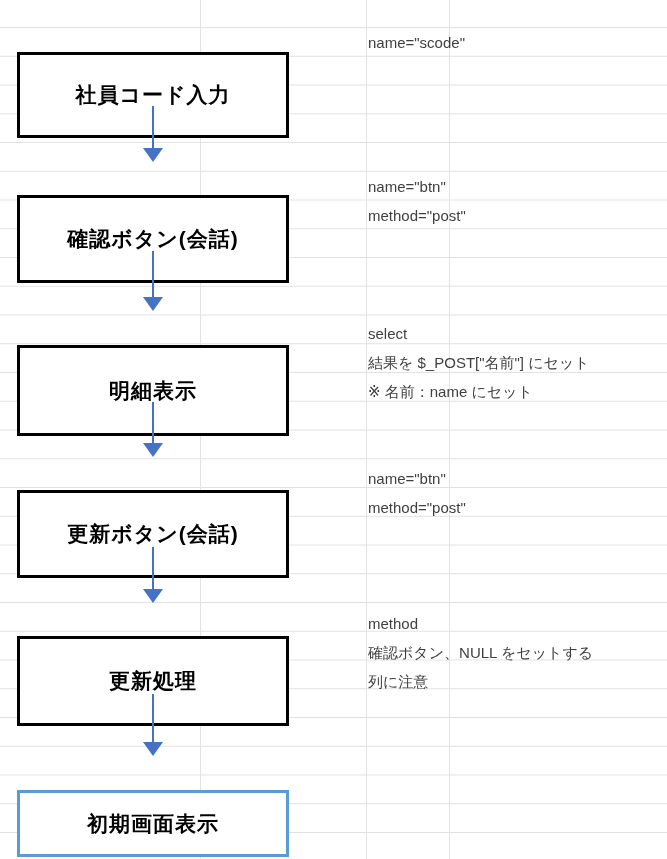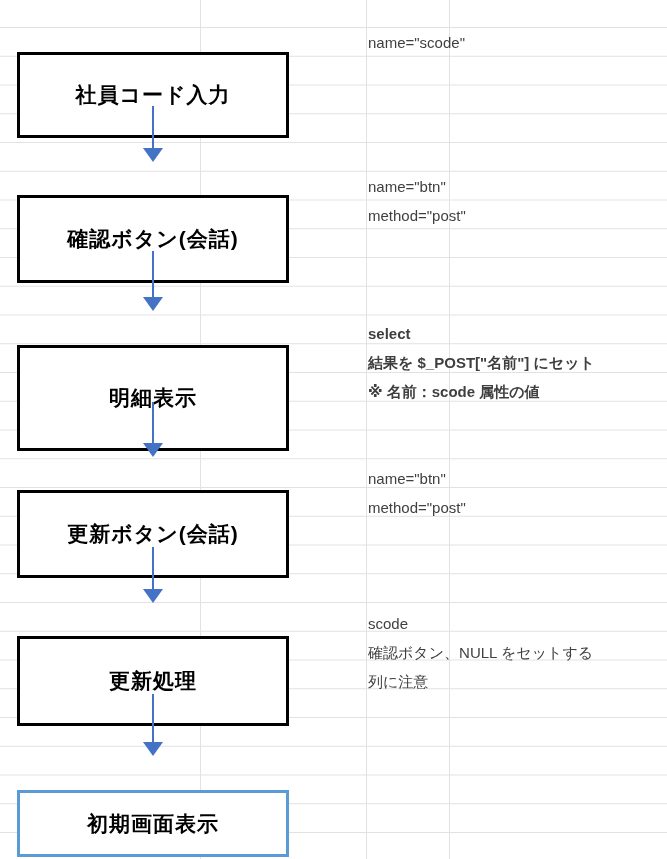--- a/index.html
+++ b/index.html
@@ -82,21 +82,21 @@
 <div class="canvas">
 
   <div class="flow-box" style="top:20px;  height:86px;">
     <span>社員コード入力</span>
   </div>
 
   <div class="flow-box" style="top:163px; height:88px;">
     <span>確認ボタン(会話)</span>
   </div>
 
-  <div class="flow-box" style="top:313px; height:106px;">
+  <div class="flow-box" style="top:313px; height:91px;">
     <span>明細表示</span>
   </div>
 
   <div class="flow-box" style="top:458px; height:88px;">
     <span>更新ボタン(会話)</span>
   </div>
 
   <div class="flow-box" style="top:604px; height:90px;text-align:right;">
     <span>更新処理</span>
   </div>
@@ -128,30 +128,30 @@
 
   <div class="note-group" style="top:28px;">
     <div class="note-line">name="scode"</div>
   </div>
 
   <div class="note-group" style="top:172px;">
     <div class="note-line">name="btn"</div>
     <div class="note-line">method="post"</div>
   </div>
 
-  <div class="note-group" style="top:319px;font-weight:bold;">
+  <div class="note-group" style="top:319px;">
     <div class="note-line">select</div>
     <div class="note-line">結果を $_POST["名前"] にセット</div>
-    <div class="note-line">※ 名前：scode 属性の値</div>
+    <div class="note-line">※ 名前：name にセット</div>
   </div>
 
   <div class="note-group" style="top:464px;">
     <div class="note-line">name="btn"</div>
     <div class="note-line">method="post"</div>
   </div>
 
   <div class="note-group" style="top:609px;">
-    <div class="note-line">scode</div>
+    <div class="note-line">method</div>
     <div class="note-line">確認ボタン、NULL をセットする</div>
     <div class="note-line">列に注意</div>
   </div>
 
 </div>
 
 </body></html>

